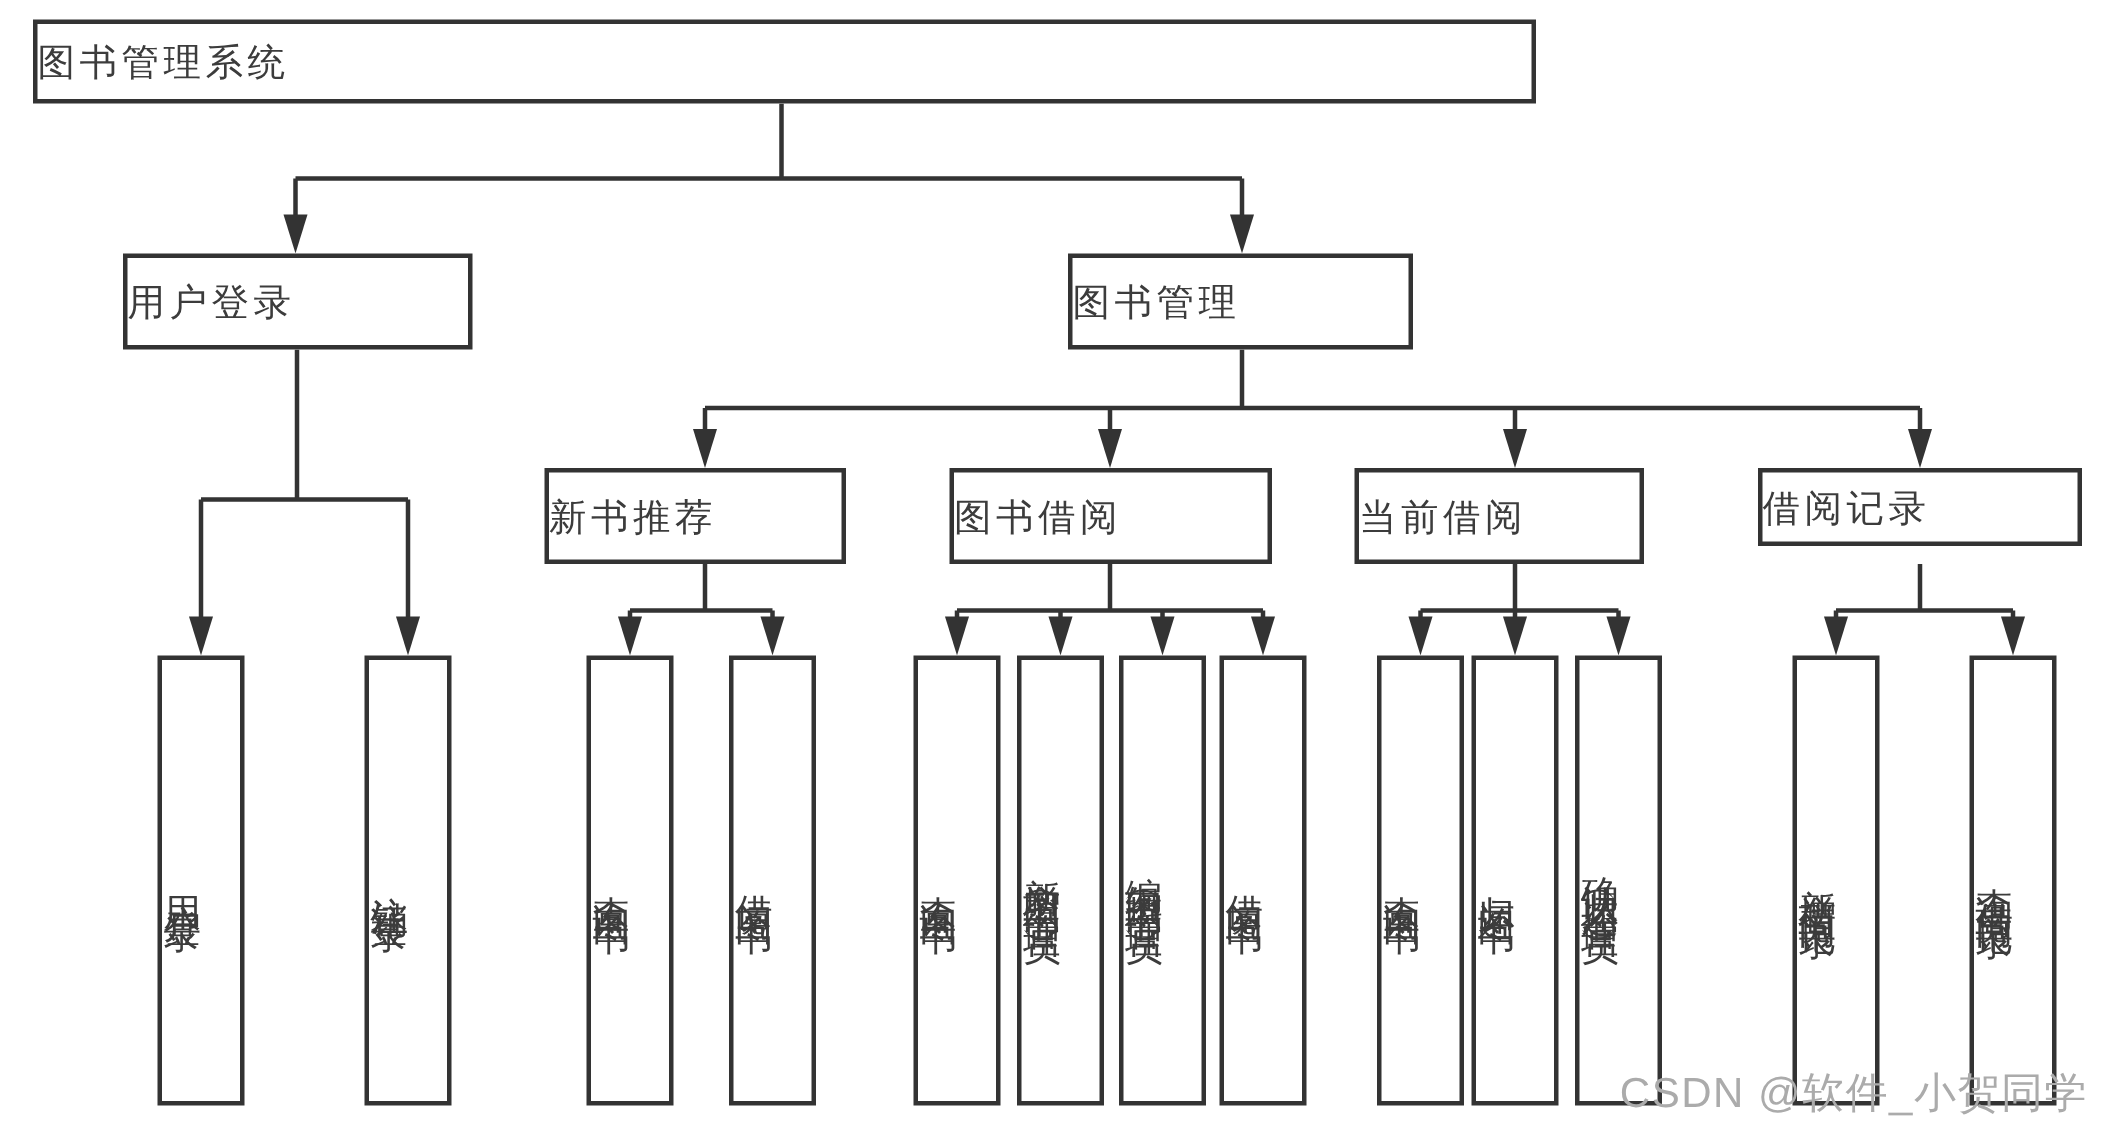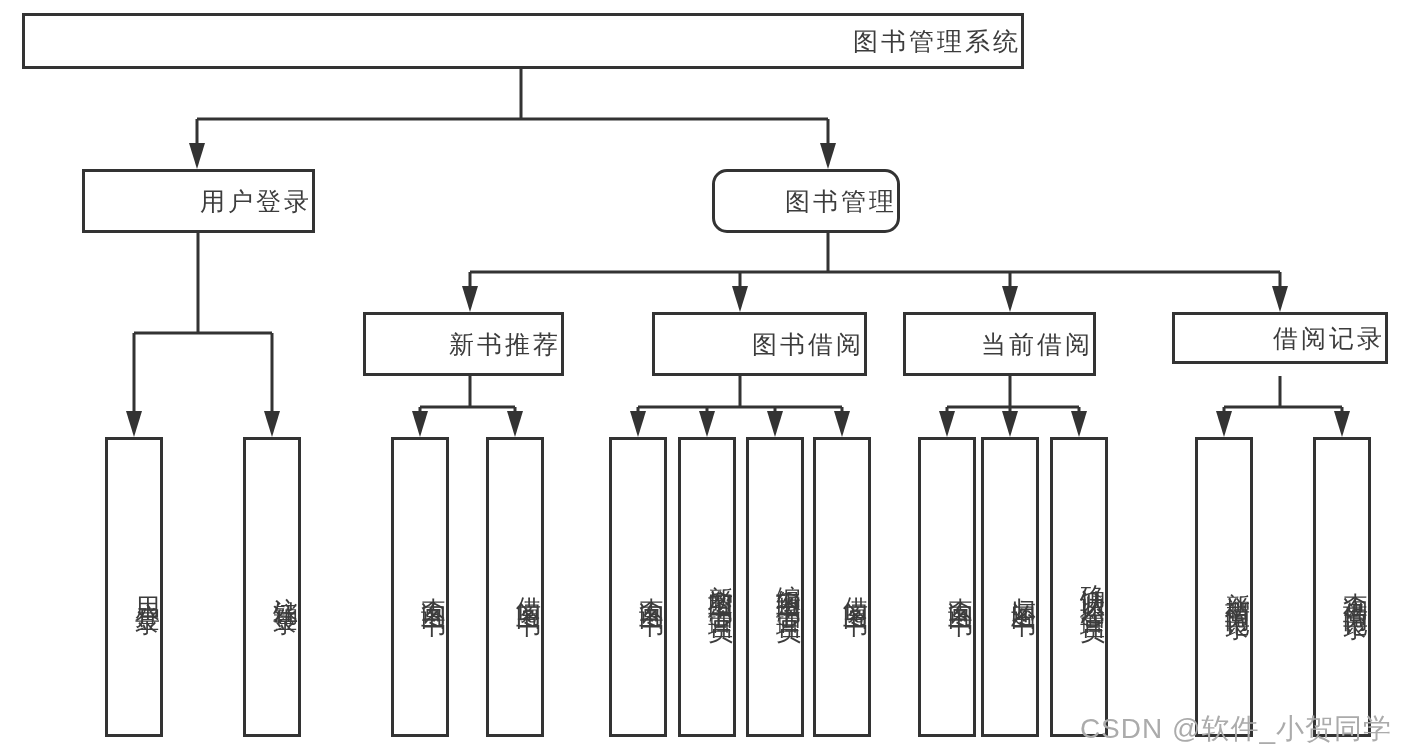--- a/index.html
+++ b/index.html
@@ -32,33 +32,33 @@
     fill:var(--line);
     stroke:none;
   }
   .node{
     position:absolute;
     box-sizing:border-box;
     background:#ffffff;
     border:3px solid var(--line);
     display:flex;
     align-items:center;
-    justify-content:flex-end;
+    justify-content:flex-start;
     color:var(--text);
     font-size:25px;
     letter-spacing:3px;
     z-index:2;
     white-space:nowrap;
   }
   
   #n-root{left:22px;top:13px;width:1002px;height:56px;}
   #n-l2a{left:82px;top:169px;width:233px;height:64px;}
-  #n-l2b{left:712px;top:169px;width:188px;height:64px;border-radius:15px;}
+  #n-l2b{left:712px;top:169px;width:230px;height:64px;}
   #n-l3a{left:363px;top:312px;width:201px;height:64px;}
-  #n-l3b{left:633px;top:312px;width:215px;height:64px;margin-left:19px;}
+  #n-l3b{left:633px;top:312px;width:215px;height:64px;}
   #n-l3c{left:903px;top:312px;width:193px;height:64px;}
   #n-l3d{left:1172px;top:312px;width:216px;height:52px;}
   
   .leaf{top:437px;height:300px;width:58px;letter-spacing:0;}
   .leaf .vtext{
     writing-mode:vertical-rl;
     text-orientation:mixed;
     letter-spacing:5px;
     font-size:25px;
     line-height:1;

